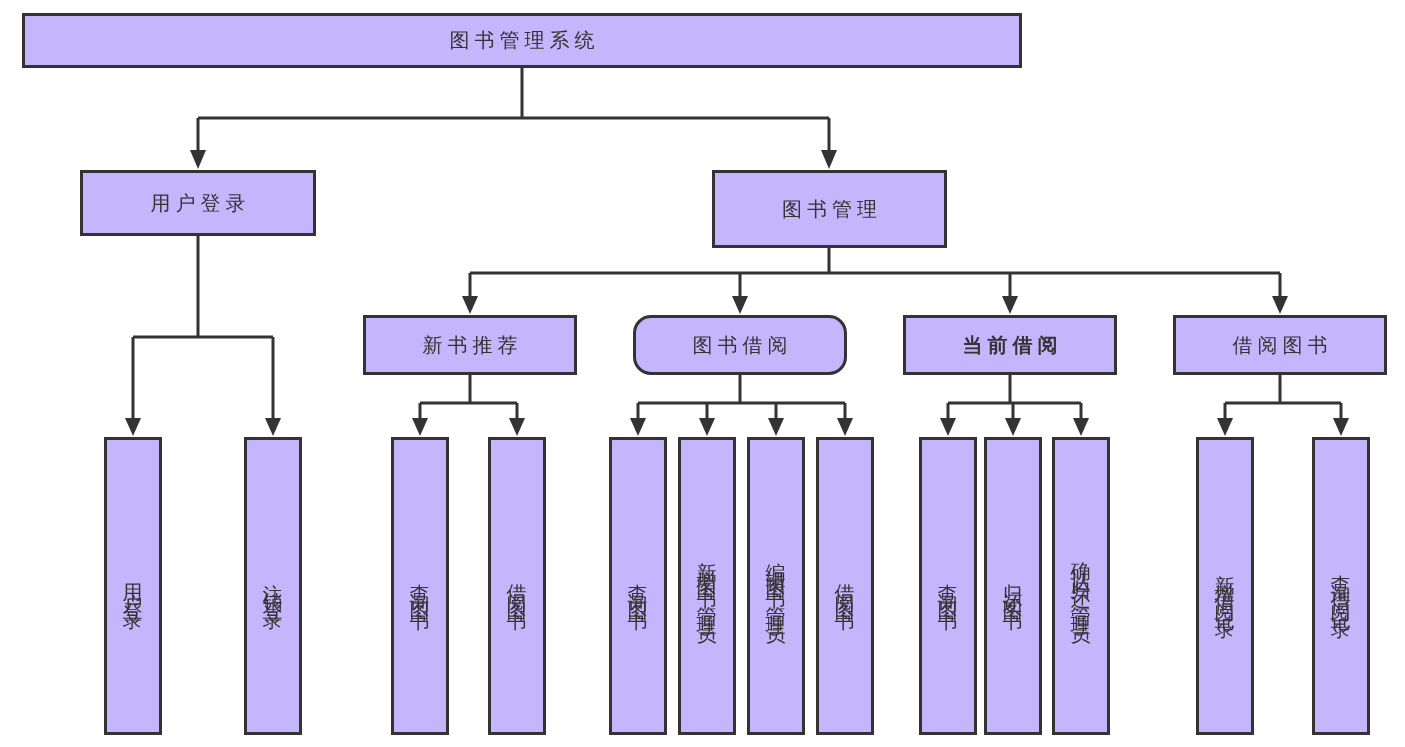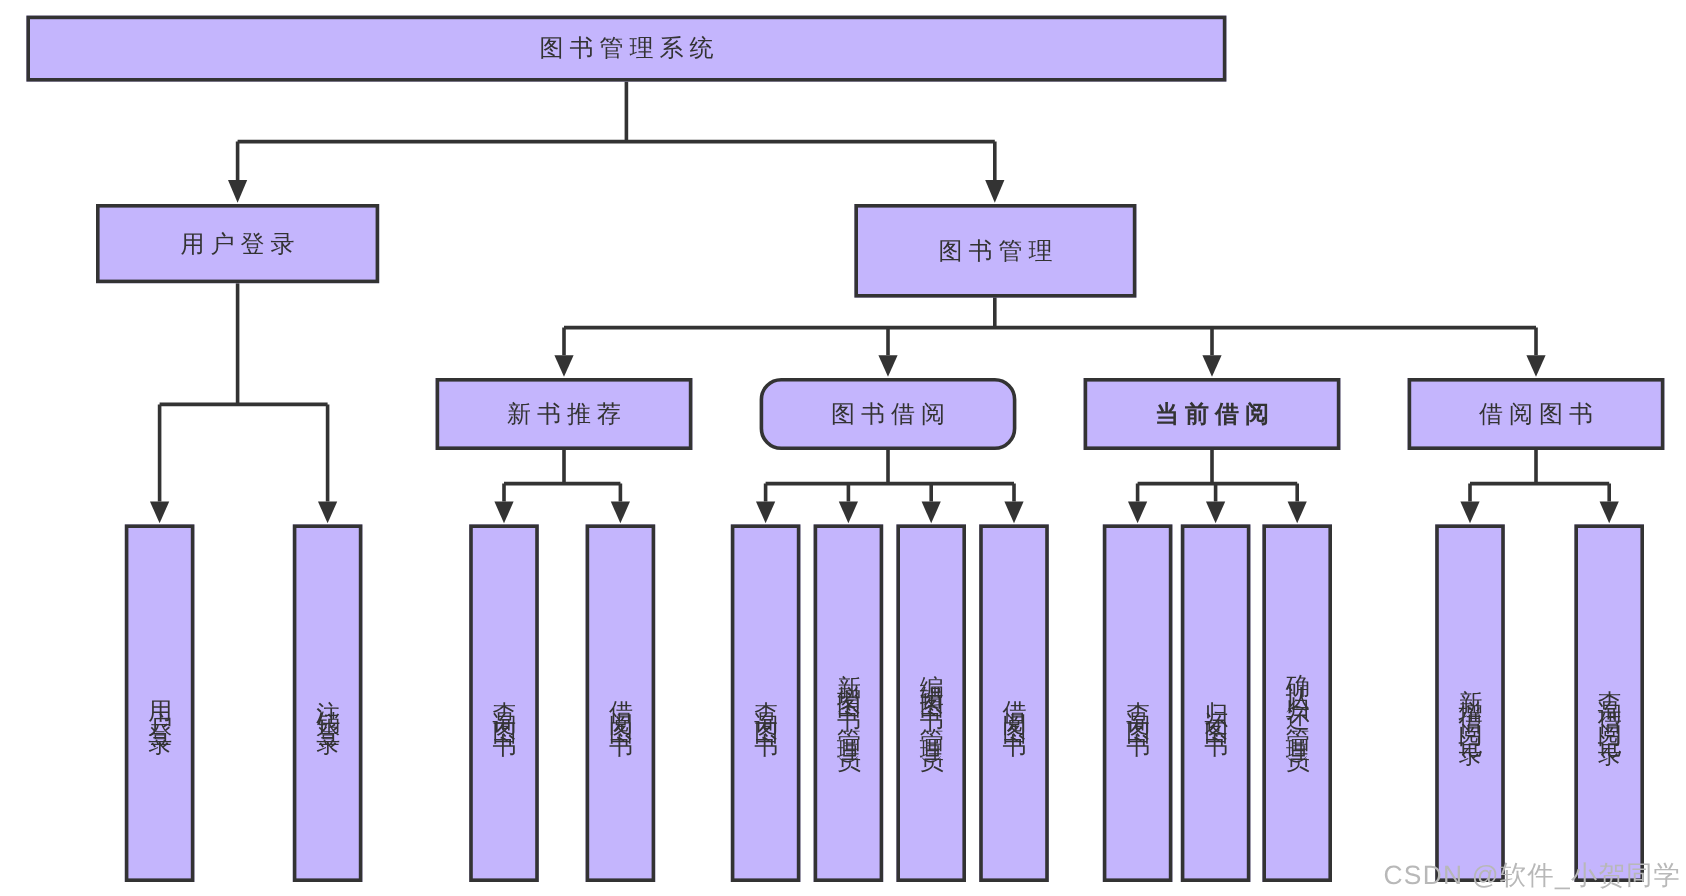--- a/index.html
+++ b/index.html
@@ -164,15 +164,14 @@
     <span>确认归还（管理员）</span>
   </div>
 
   <div class="box leaf" style="left:1196px;">
     <span>新增借阅记录</span>
   </div>
   <div class="box leaf" style="left:1312px;">
     <span>查询借阅记录</span>
   </div>
 
-  <div class="watermark">CSDN @软件_小贺同学</div>
 
 </div>
 
 </body></html>

